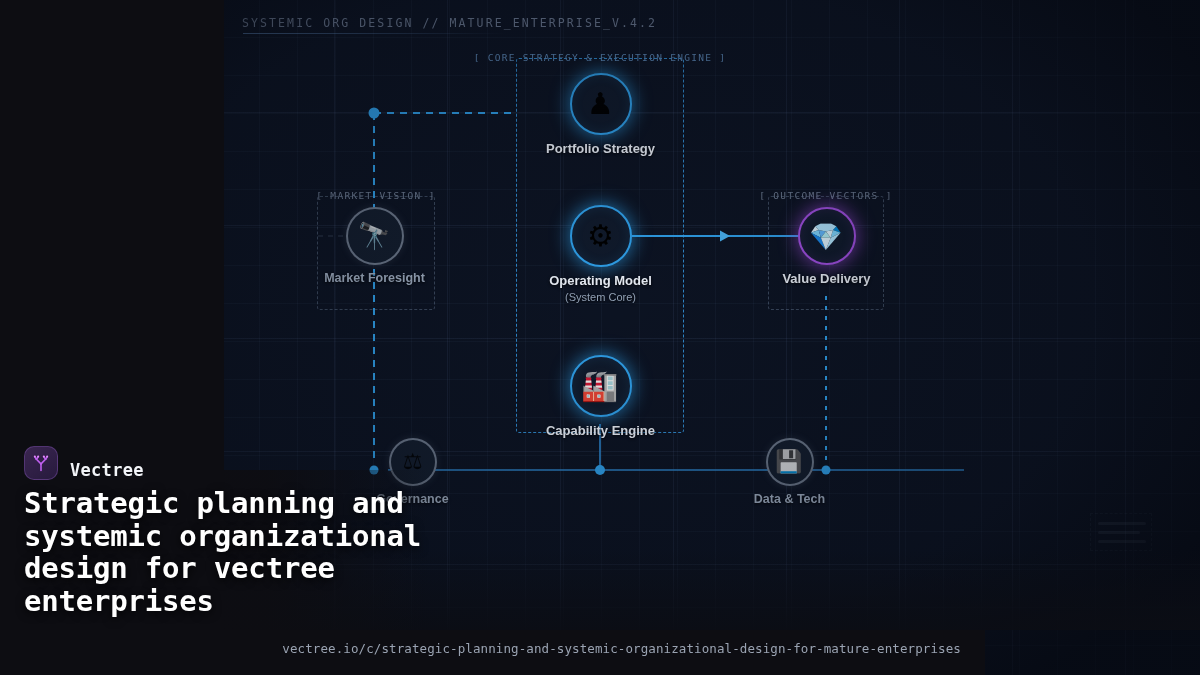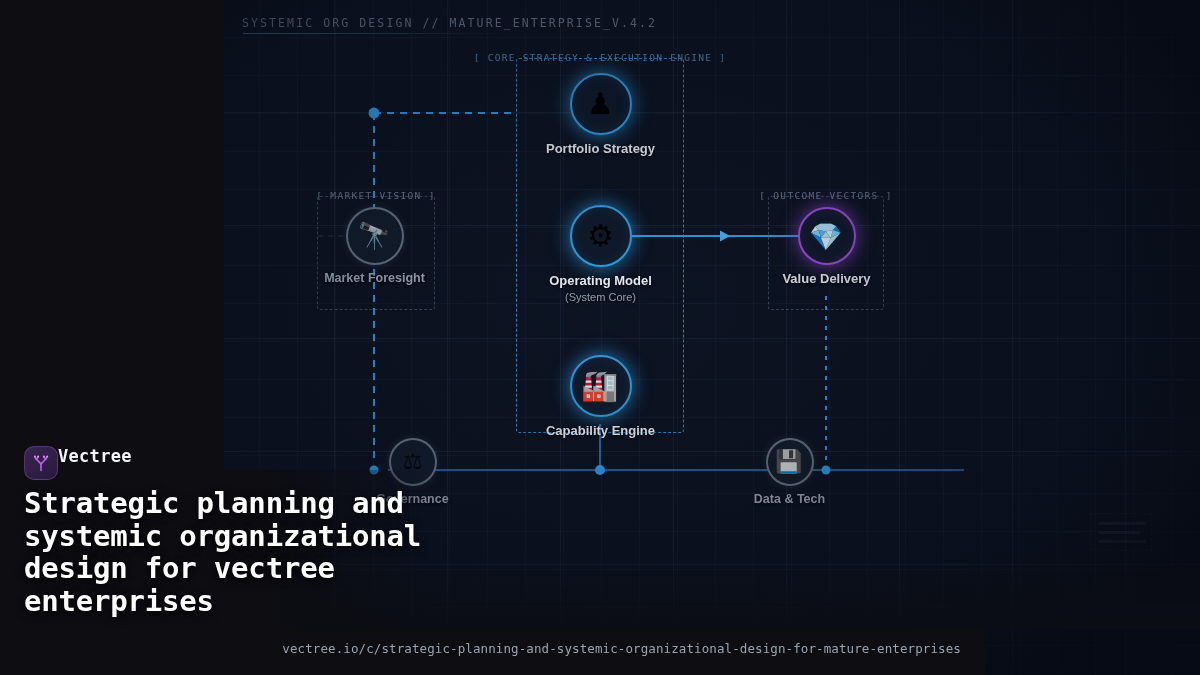--- a/index.html
+++ b/index.html
@@ -140,21 +140,21 @@
   #legend .ln:nth-child(2){ top:17px; width:42px; }
   #legend .ln:nth-child(3){ top:26px; width:48px; }
 
   
   #leftpanel{
     position:absolute; left:0; top:0; width:224px; height:675px;
     background:#0d0d12;
   }
   #brand{
     position:absolute; left:24px; top:446px;
-    display:flex; align-items:flex-start; 
+    display:flex; align-items:flex-end; gap:12px;
     z-index:9;
   }
   #brandmark{
     width:34px; height:34px; border-radius:10px;
     background:linear-gradient(145deg,#3a2550,#271a3d);
     border:1px solid rgba(170,110,230,.30);
     display:flex; align-items:center; justify-content:center;
   }
   #brandname{
     font-family:"DejaVu Sans Mono","Liberation Mono",monospace;

